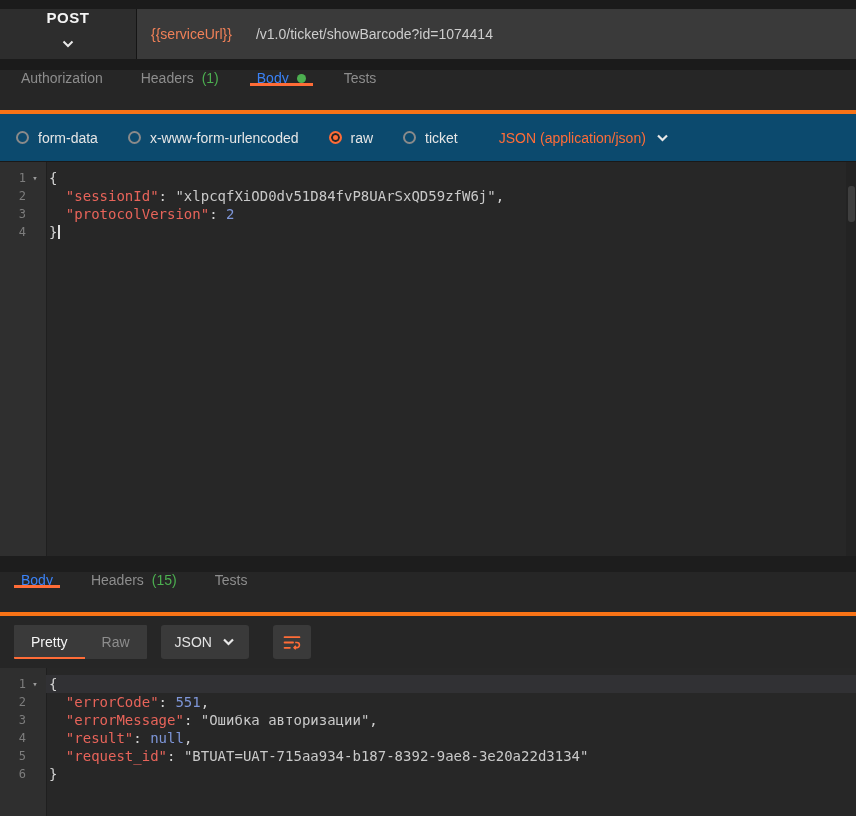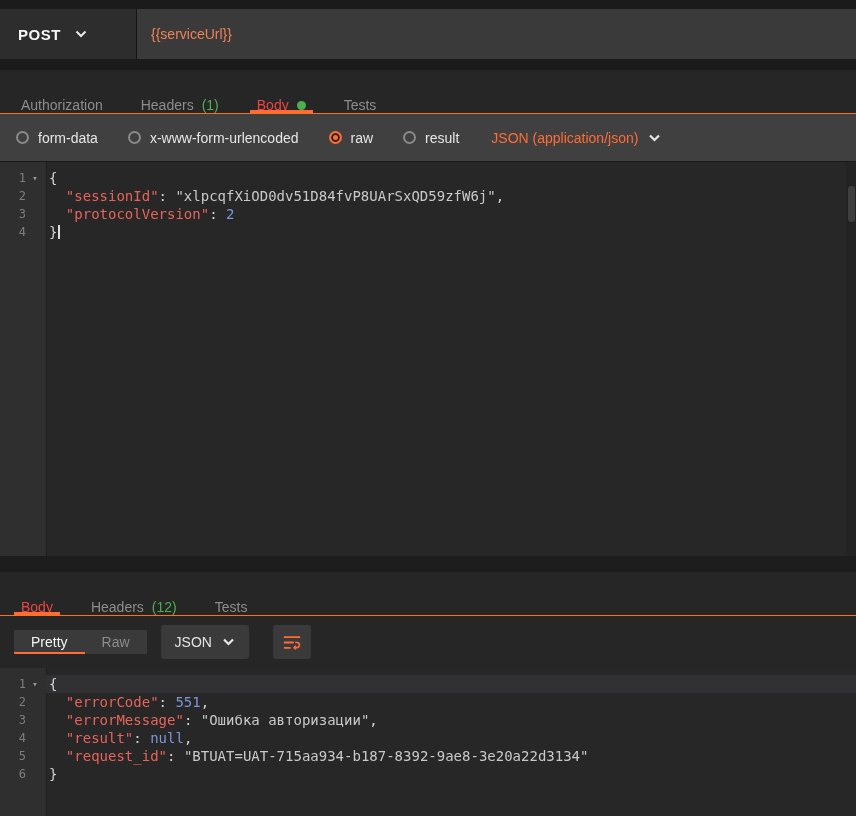--- a/index.html
+++ b/index.html
@@ -10,61 +10,61 @@
     color: #e0e0e0;
     overflow: hidden;
   }
   .app { width: 856px; height: 816px; display: flex; flex-direction: column; }
 
   
   .topbar { background: #1b1b1b; padding: 9px 0 11px 0; flex: none; }
   .req-row { display: flex; height: 50px; }
   .method {
     width: 137px; background: #2d2d2d; border-right: 1px solid #151515;
-    display: flex; align-items: center; gap: 14px; padding: 0 18px; cursor: pointer;
+    display: flex; align-items: center; gap: 14px; padding: 0 18px; cursor: pointer; flex-direction: column;
   }
   .method-label { color: #f5f5f5; font-weight: bold; font-size: 15px; letter-spacing: .5px; }
   .chev { flex: none; }
   .url {
     flex: 1; background: #3a3a3a; display: flex; align-items: center;
     padding: 0 14px; font-size: 14px; white-space: nowrap; overflow: hidden; gap: 24px;
   }
   .url-var { color: var(--url-var, #f08058); }
   .url-path { color: #cdcdcd; }
 
   
   .tabs {
-    display: flex; align-items: flex-end; height: 44px; flex: none;
-    background: #262626; border-bottom: 1px solid #f97316; padding: 0 2px;
+    display: flex; align-items: flex-start; height: 44px; flex: none;
+    background: #262626; border-bottom: 4px solid #f97316; padding: 0 2px;
   }
   .tab {
     display: flex; align-items: center; gap: 8px; padding: 0 19px;
     font-size: 14px; color: #8d8d8d; position: relative; cursor: pointer; white-space: nowrap;
   }
-  .tab.active { color: #ef4444; }
+  .tab.active { color: #3b82f6; }
   .tab.active::after {
     content: ""; position: absolute; left: 12px; right: 12px; bottom: 0;
     height: 3px; background: var(--accent, #ff6c37);
   }
   .count { color: var(--green, #4caf50); }
   .dot { width: 9px; height: 9px; border-radius: 50%; background: var(--green, #4caf50); }
 
   
   .body-type-row {
     display: flex; align-items: center; height: 48px; flex: none; gap: 30px;
-    padding: 0 16px; background: #404040; border-bottom: 1px solid #191919;
+    padding: 0 16px; background: #0c4a6e; border-bottom: 1px solid #191919;
   }
   .radio-item { display: flex; align-items: center; gap: 9px; cursor: pointer; }
   .radio { width: 13px; height: 13px; border-radius: 50%; border: 2px solid #8a8a8a; background: transparent; flex: none; }
   .radio.selected {
     border-color: var(--accent, #ff6c37); background: var(--accent, #ff6c37);
     box-shadow: inset 0 0 0 2px #262626;
   }
   .radio-label { font-size: 14px; color: #e6e6e6; }
-  .content-type { display: flex; align-items: center; gap: 10px; margin-left: 2px; cursor: pointer; }
+  .content-type { display: flex; align-items: center; gap: 10px; margin-left: 11px; cursor: pointer; }
   .content-type-label { color: var(--accent, #ff6c37); font-size: 14px; }
 
   
   .editor {
     position: relative; background: #272727; overflow: hidden;
     font-family: "DejaVu Sans Mono", monospace; font-size: 14px; line-height: 18px;
     padding-top: 7px;
   }
   .editor::before {
     content: ""; position: absolute; left: 0; top: 0; bottom: 0; width: 46px;
@@ -87,21 +87,21 @@
   .v-thumb { position: absolute; top: 24px; right: 1px; width: 7px; height: 36px; background: #3f3f3f; border-radius: 3px; }
 
   
   .splitter { height: 16px; flex: none; background: #1d1d1d; cursor: row-resize; }
 
   
   .resp-toolbar {
     height: 52px; flex: none; display: flex; align-items: center;
     gap: 14px; padding: 0 14px; background: #262626;
   }
-  .view-group { display: flex; background: #3a3a3a; border-radius: 1px; overflow: hidden; height: 24px; }
+  .view-group { display: flex; background: #3a3a3a; border-radius: 1px; overflow: hidden; height: 34px; }
   .view { display: flex; align-items: center; padding: 0 17px; font-size: 14px; color: #8d8d8d; position: relative; cursor: pointer; }
   .view.active { color: #f5f5f5; }
   .view.active::after { content: ""; position: absolute; left: 0; right: 0; bottom: 0; height: 2px; background: var(--accent, #ff6c37); }
   .format-select {
     display: flex; align-items: center; gap: 10px; background: #3a3a3a; border-radius: 3px;
     height: 34px; padding: 0 14px; color: #e3e3e3; font-size: 14px; cursor: pointer;
   }
   .wrap-btn {
     width: 38px; height: 34px; margin-left: 10px; background: #3a3a3a; border: none; border-radius: 3px;
     display: flex; align-items: center; justify-content: center; cursor: pointer;
@@ -115,20 +115,21 @@
   <header class="topbar">
     <div class="req-row">
       <div class="method">
         <span class="method-label">POST</span>
         <svg class="chev" width="12" height="8" viewBox="0 0 12 8">
             <path d="M1.5 1.5 L6 6 L10.5 1.5" fill="none" stroke="#e8e8e8" stroke-width="2"></path>
           </svg>
       </div>
       <div class="url">
         <span class="url-var">{{serviceUrl}}</span>
+          <span class="url-path">/v1.0/ticket/showBarcode?id=1074414</span>
       </div>
     </div>
   </header>
 
   <nav class="tabs">
     <div class="tab">
       <span>Authorization</span>
     </div>
     <div class="tab">
       <span>Headers</span>
@@ -151,21 +152,21 @@
     <div class="radio-item">
       <span class="radio"></span>
       <span class="radio-label">x-www-form-urlencoded</span>
     </div>
     <div class="radio-item">
       <span class="radio selected"></span>
       <span class="radio-label">raw</span>
     </div>
     <div class="radio-item">
       <span class="radio"></span>
-      <span class="radio-label">result</span>
+      <span class="radio-label">ticket</span>
     </div>
     <div class="content-type">
       <span class="content-type-label">JSON (application/json)</span>
       <svg class="chev" width="13" height="8" viewBox="0 0 12 8">
           <path d="M1.5 1.5 L6 6 L10.5 1.5" fill="none" stroke="#e8e8e8" stroke-width="2.2"></path>
         </svg>
     </div>
   </div>
 
   <div class="editor request-editor">
@@ -205,21 +206,21 @@
   </div>
 
   <div class="splitter"></div>
 
   <nav class="tabs">
     <div class="tab active">
       <span>Body</span>
     </div>
     <div class="tab">
       <span>Headers</span>
-      <span class="count">(12)</span>
+      <span class="count">(15)</span>
     </div>
     <div class="tab">
       <span>Tests</span>
     </div>
   </nav>
 
   <div class="resp-toolbar">
     <div class="view-group">
       <div class="view active">
         <span>Pretty</span>

